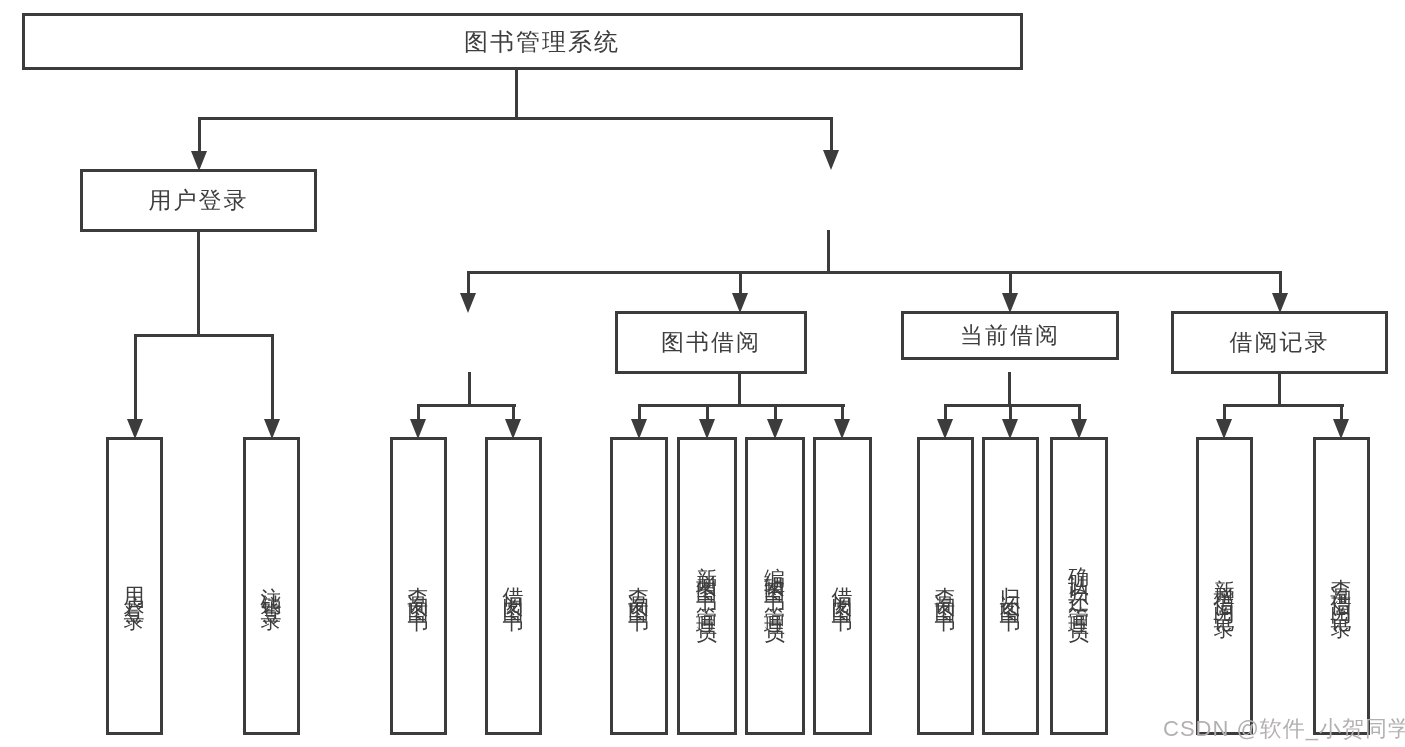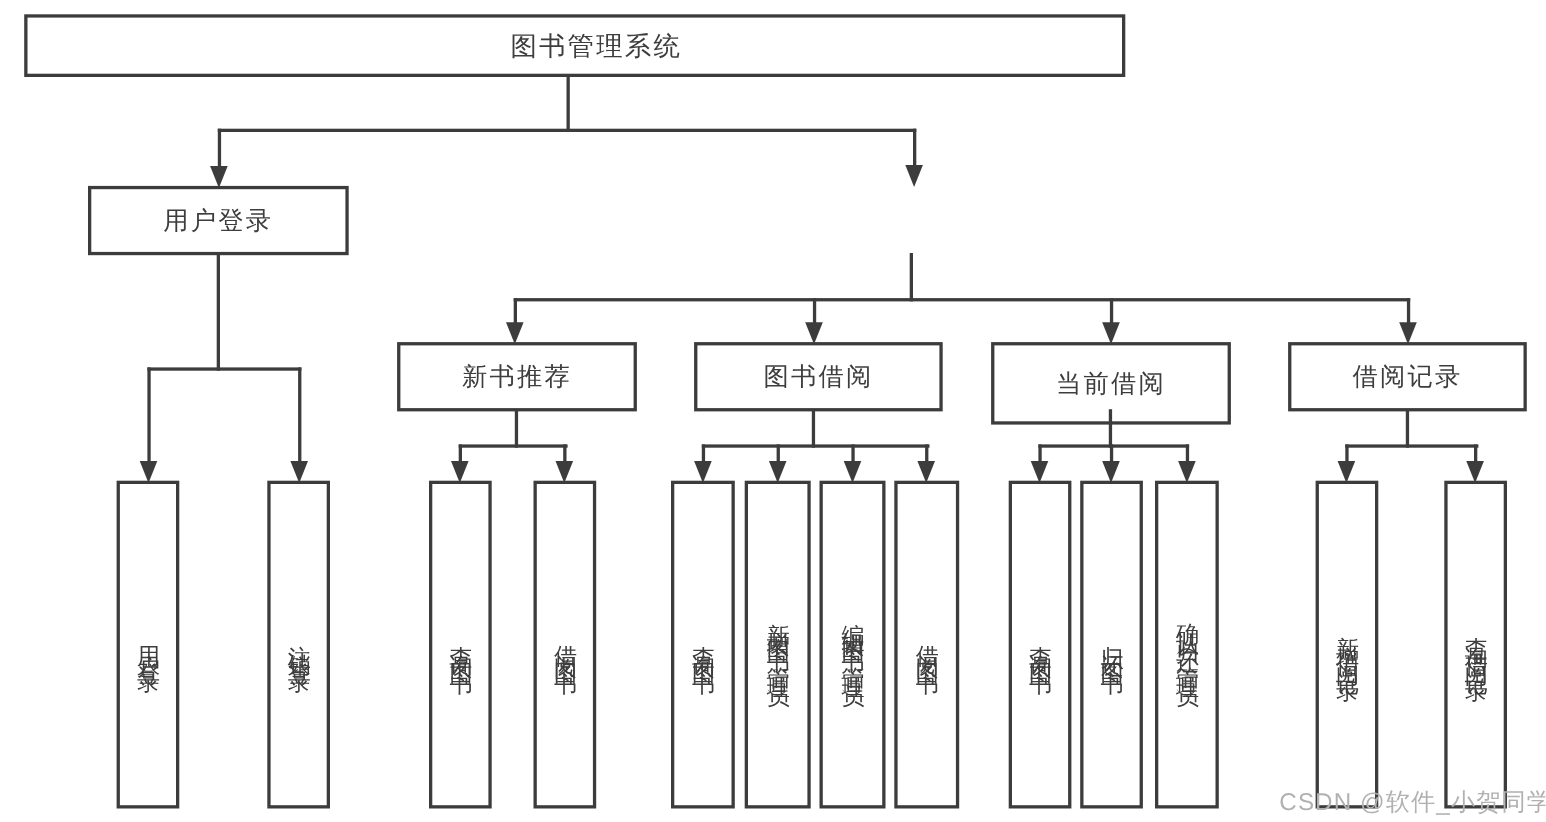--- a/index.html
+++ b/index.html
@@ -76,27 +76,24 @@
 <div id="canvas">
 
   <div class="box hbox root" style="left:22px; top:13px; width:1001px; height:57px">
     <span>图书管理系统</span>
   </div>
 
   <div class="box hbox" style="left:80px; top:169px; width:237px; height:63px">
     <span>用户登录</span>
   </div>
 
-  <div class="box hbox" style="left:361px; top:311px; width:218px; height:63px">
-    <span>新书推荐</span>
-  </div>
-  <div class="box hbox" style="left:631px; top:311px; width:226px; height:63px">
+  <div class="box hbox" style="left:615px; top:311px; width:192px; height:63px">
     <span>图书借阅</span>
   </div>
-  <div class="box hbox" style="left:901px; top:311px; width:218px; height:75px">
+  <div class="box hbox" style="left:901px; top:311px; width:218px; height:49px">
     <span>当前借阅</span>
   </div>
   <div class="box hbox" style="left:1171px; top:311px; width:217px; height:63px">
     <span>借阅记录</span>
   </div>
 
   <div class="box leaf" style="left:106px; top:437px; width:57px; height:298px">
     <span>用户登录</span>
   </div>
   <div class="box leaf" style="left:243px; top:437px; width:57px; height:298px">

